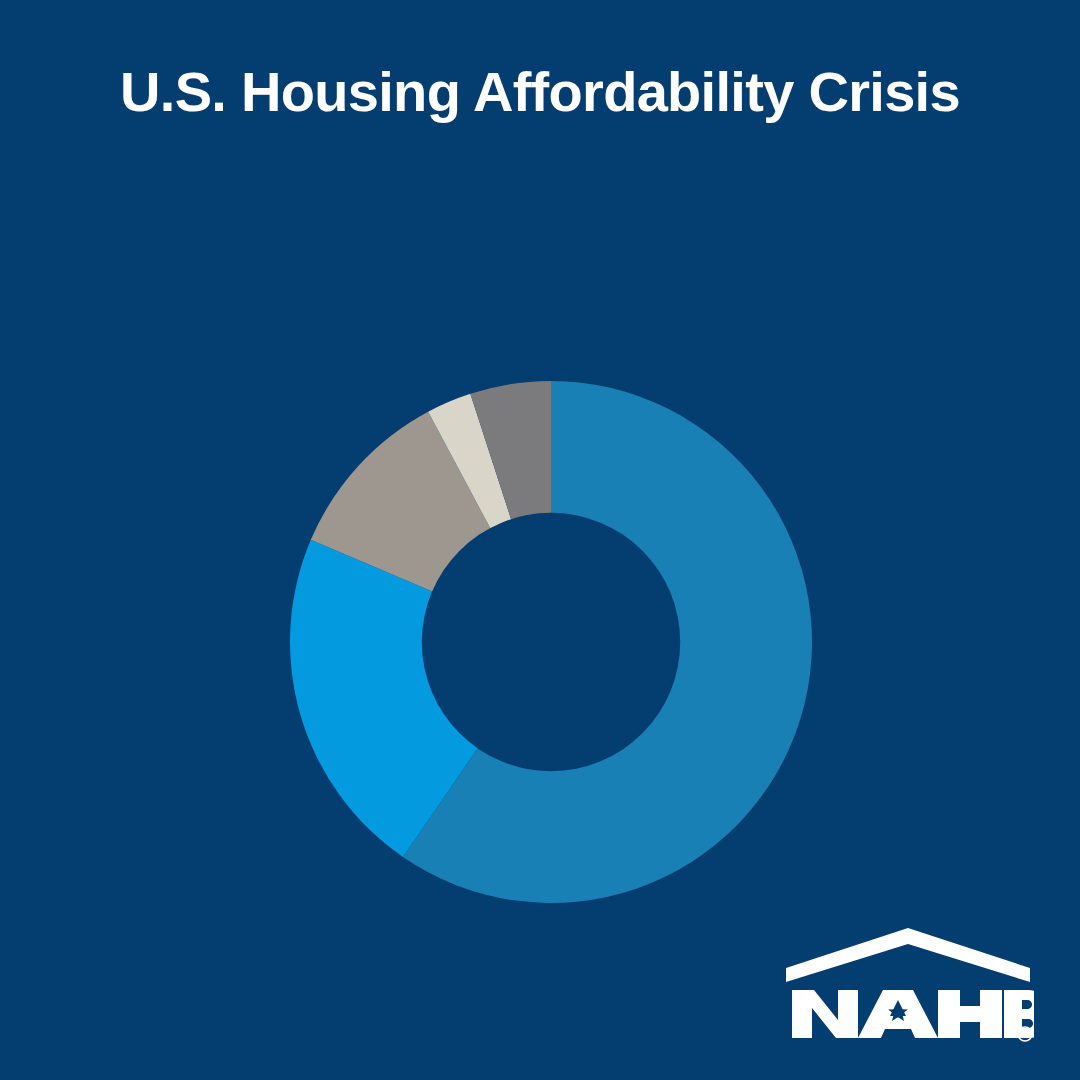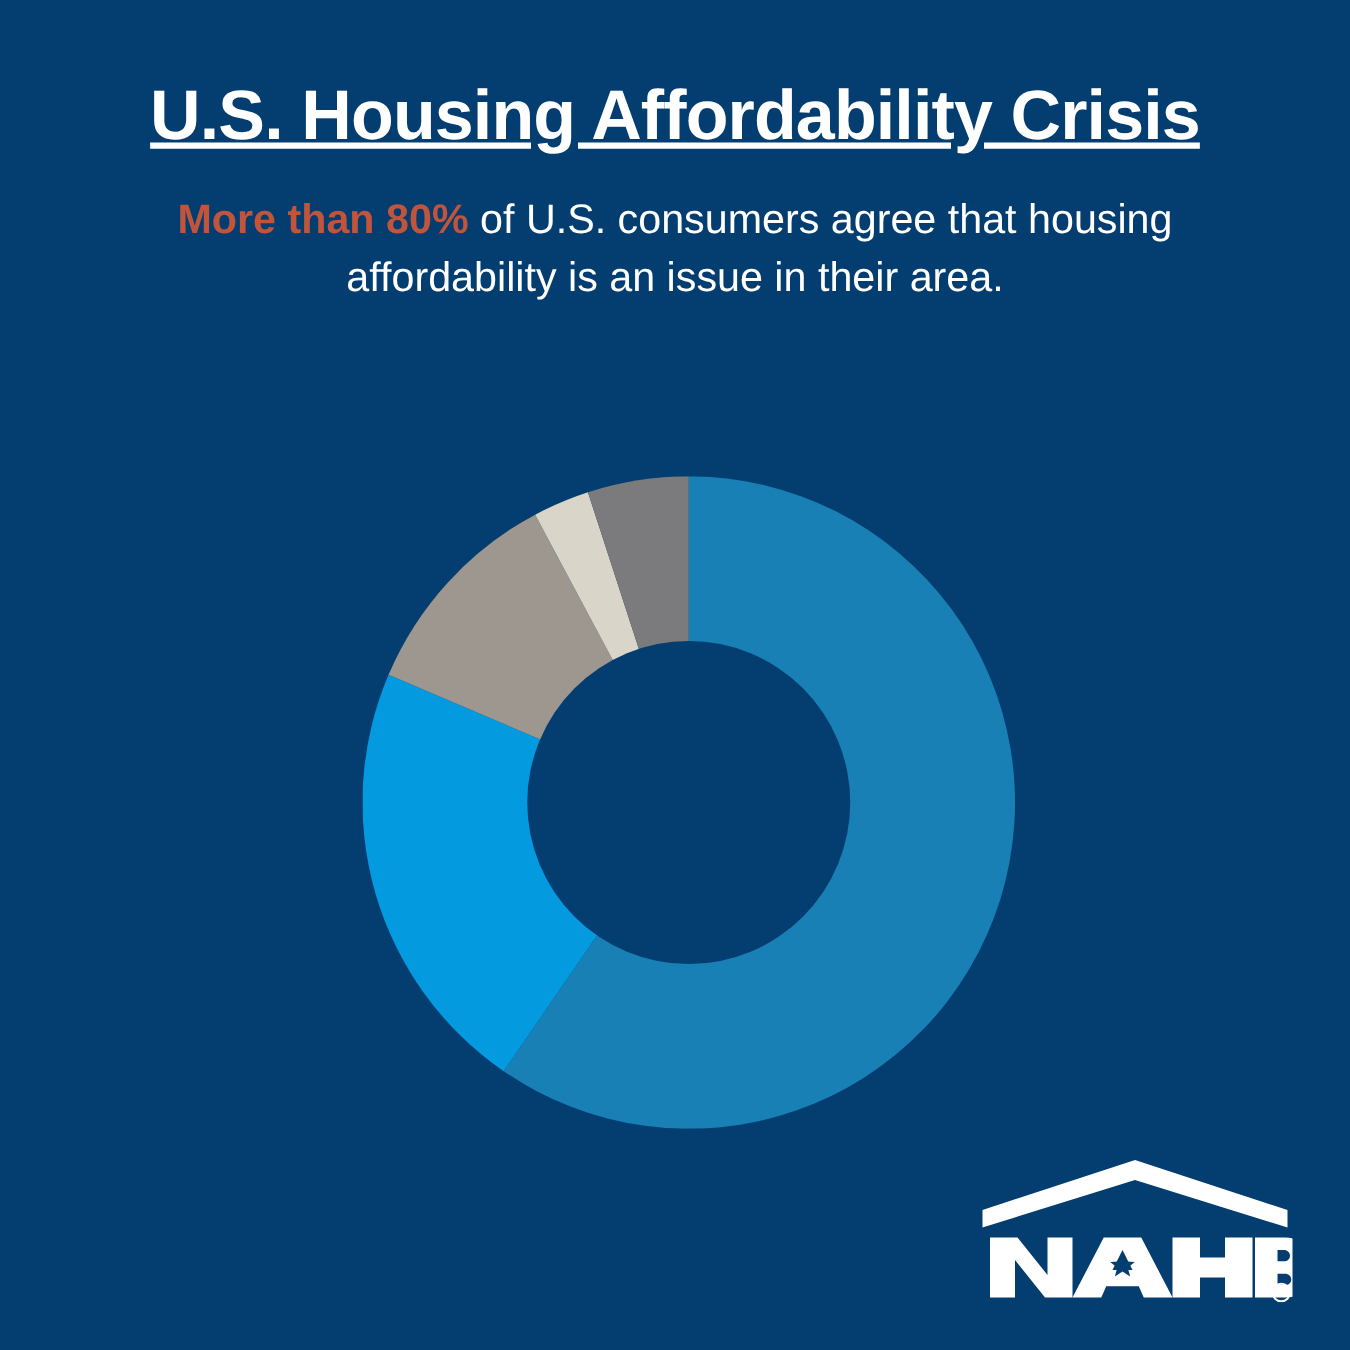--- a/index.html
+++ b/index.html
@@ -33,21 +33,20 @@
   }
   .title {
     font-size: 56px;
     font-weight: 700;
     color: #ffffff;
     letter-spacing: -0.7px;
     line-height: 1.08;
     margin: 0;
     padding: 0 40px;
     white-space: nowrap;
-    text-decoration: underline;
   }
   .subtitle {
     margin: 30px auto 0 auto;
     width: 830px;
     font-size: 33px;
     line-height: 1.42;
     color: #ffffff;
     font-weight: 400;
   }
   .subtitle .accent {
@@ -84,23 +83,20 @@
   }
 </style>
 </head>
 <body>
 
 <div id="poster" style="background: rgb(4, 61, 112);">
 
   <div class="header">
     <h1 class="title">U.S. Housing Affordability Crisis</h1>
 
-    <p class="subtitle">
-      <span class="accent">More than 80%</span><span> of U.S. consumers agree that housing affordability is an issue in their area.</span>
-    </p>
   </div>
 
   <div class="chart-wrap">
     <svg class="donut-svg" viewBox="0 0 522 522">
       <g id="donut-slices">
           <path d="M 261 261 L 261.00 0.00 A 261 261 0 1 1 112.94 475.94 Z" fill="#1880b4"></path>
           <path d="M 261 261 L 112.94 475.94 A 261 261 0 0 1 20.82 158.85 Z" fill="#039ae0"></path>
           <path d="M 261 261 L 20.82 158.85 A 261 261 0 0 1 138.15 30.72 Z" fill="#9d978f"></path>
           <path d="M 261 261 L 138.15 30.72 A 261 261 0 0 1 180.35 12.77 Z" fill="#d9d5c8"></path>
           <path d="M 261 261 L 180.35 12.77 A 261 261 0 0 1 261.00 0.00 Z" fill="#7b7b7d"></path>

